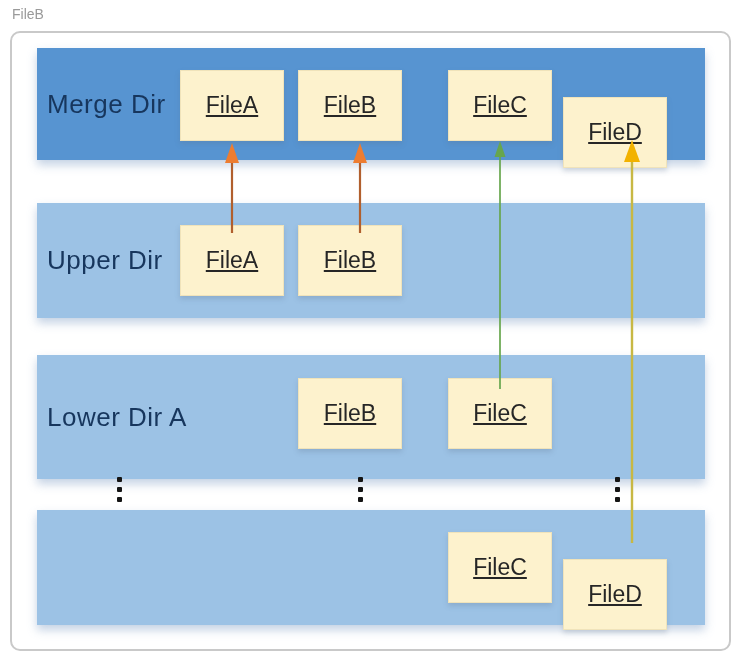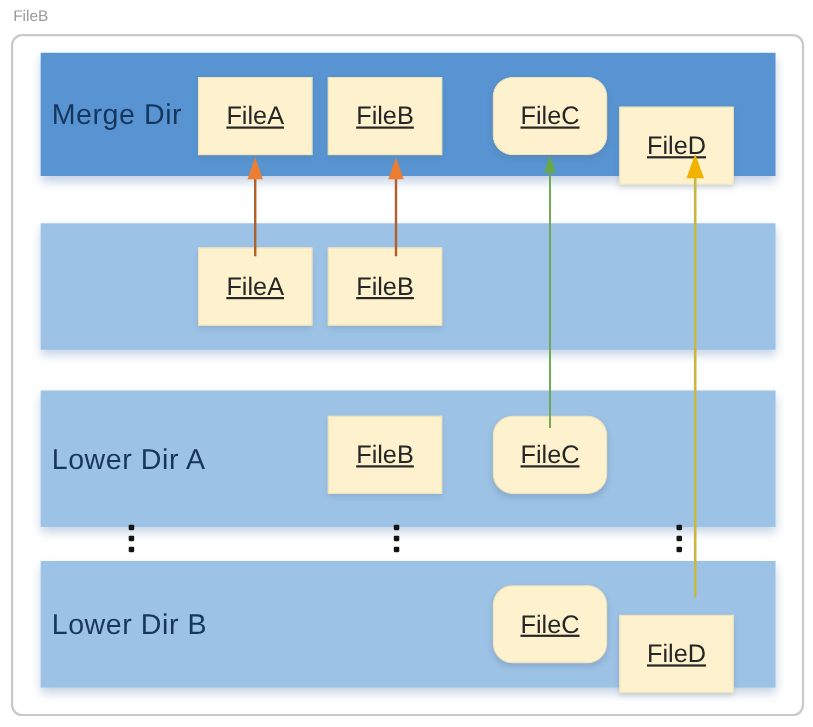--- a/index.html
+++ b/index.html
@@ -31,21 +31,21 @@
   }
   .file-box{
     position:absolute;width:104px;height:71px;box-sizing:border-box;
     background:var(--c-file_box,#fdf2cd);border:1px solid var(--c-file_box_border,#f0e3ba);
     display:flex;align-items:center;justify-content:center;
     font-size:23px;color:var(--c-file_label,#262626);z-index:2;
     box-shadow:0 3px 5px rgba(90,110,140,.25);
     text-decoration:underline;
   }
   
-  .col-a{left:143px;} .col-b{left:261px;} .col-c{left:411px;border-radius:18px;} .col-d{left:526px;margin-top:27px;}
+  .col-a{left:143px;} .col-b{left:261px;} .col-c{left:411px;} .col-d{left:526px;margin-top:27px;}
   .bar-merge .file-box{top:22px;}
   .bar-upper .file-box{top:22px;}
   .bar-lowera .file-box{top:23px;}
   .bar-lowerb .file-box{top:22px;}
   .watermark{
     position:absolute;left:142px;top:346px;width:470px;z-index:3;
     font-size:14px;letter-spacing:4px;color:rgba(70,70,70,0.30);
     white-space:nowrap;overflow:hidden;
   }
   .dots{
@@ -74,20 +74,21 @@
 
   <div class="bar bar-merge">
     <span class="bar-label">Merge Dir</span>
     <div class="file-box col-a">FileA</div>
     <div class="file-box col-b">FileB</div>
     <div class="file-box col-c">FileC</div>
     <div class="file-box col-d">FileD</div>
   </div>
 
   <div class="bar bar-light bar-upper">
+    <span class="bar-label">Upper Dir</span>
     <div class="file-box col-a">FileA</div>
     <div class="file-box col-b">FileB</div>
   </div>
 
   <div class="bar bar-light bar-lowera">
     <span class="bar-label">Lower Dir A</span>
     <div class="file-box col-b">FileB</div>
     <div class="file-box col-c">FileC</div>
   </div>
 
@@ -101,21 +102,20 @@
       <span></span>
       <span></span>
     </div>
   <div class="dots dots-3">
       <span></span>
       <span></span>
       <span></span>
     </div>
 
   <div class="bar bar-light bar-lowerb">
-    <span class="bar-label">Lower Dir B</span>
     <div class="file-box col-c">FileC</div>
     <div class="file-box col-d">FileD</div>
   </div>
 
   <svg class="arrows" width="739" height="661" viewBox="0 0 739 661">
     <g>
       <line class="arrow-orange-line" x1="232" y1="233" x2="232" y2="160"></line>
       <polygon class="arrow-orange-head" points="232,143 225,163 239,163"></polygon>
     </g>
     <g>

